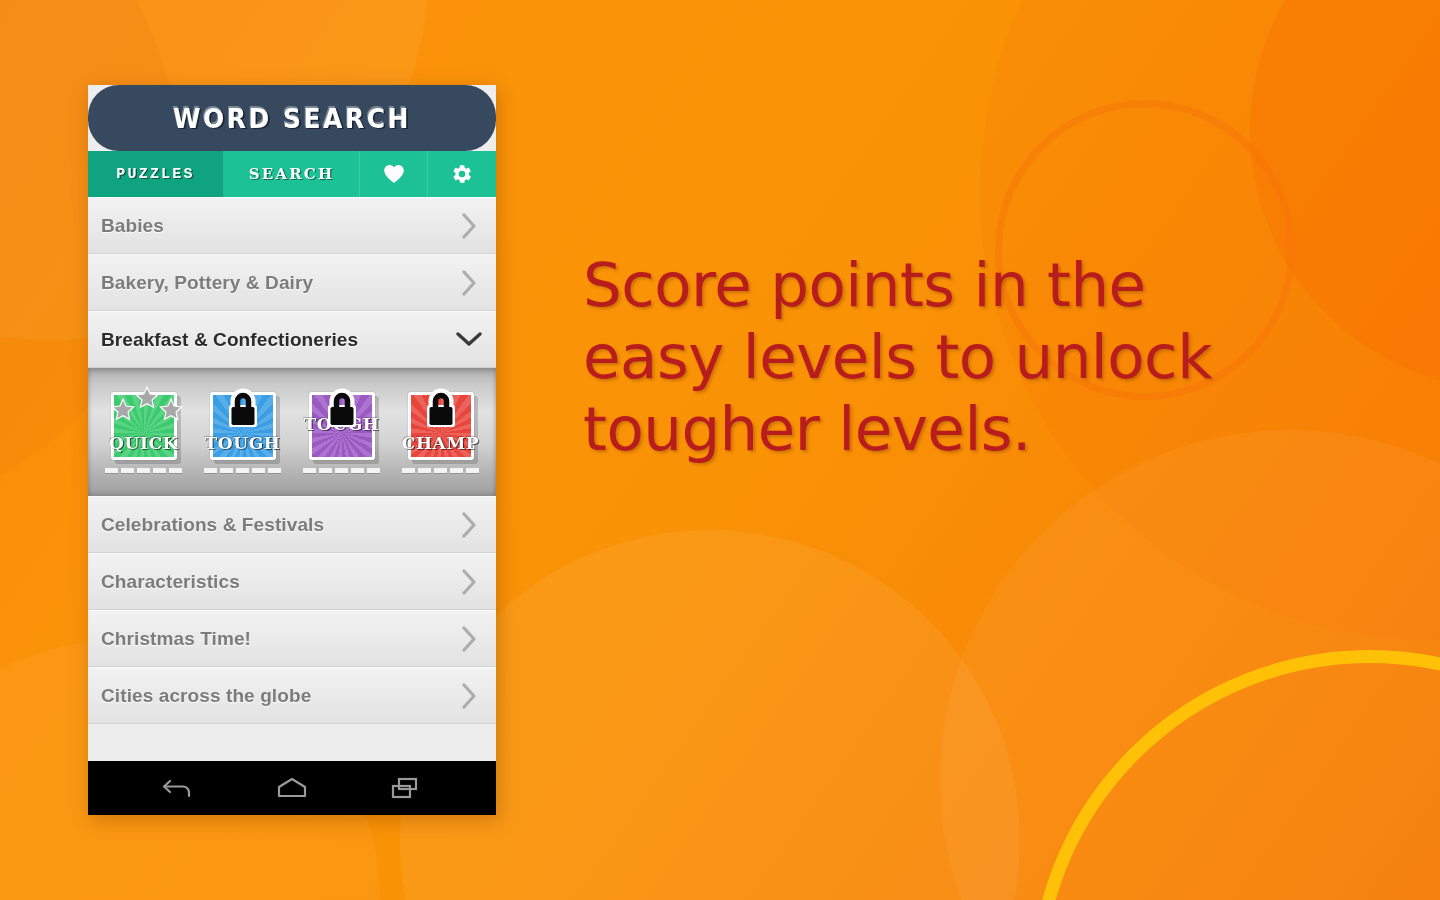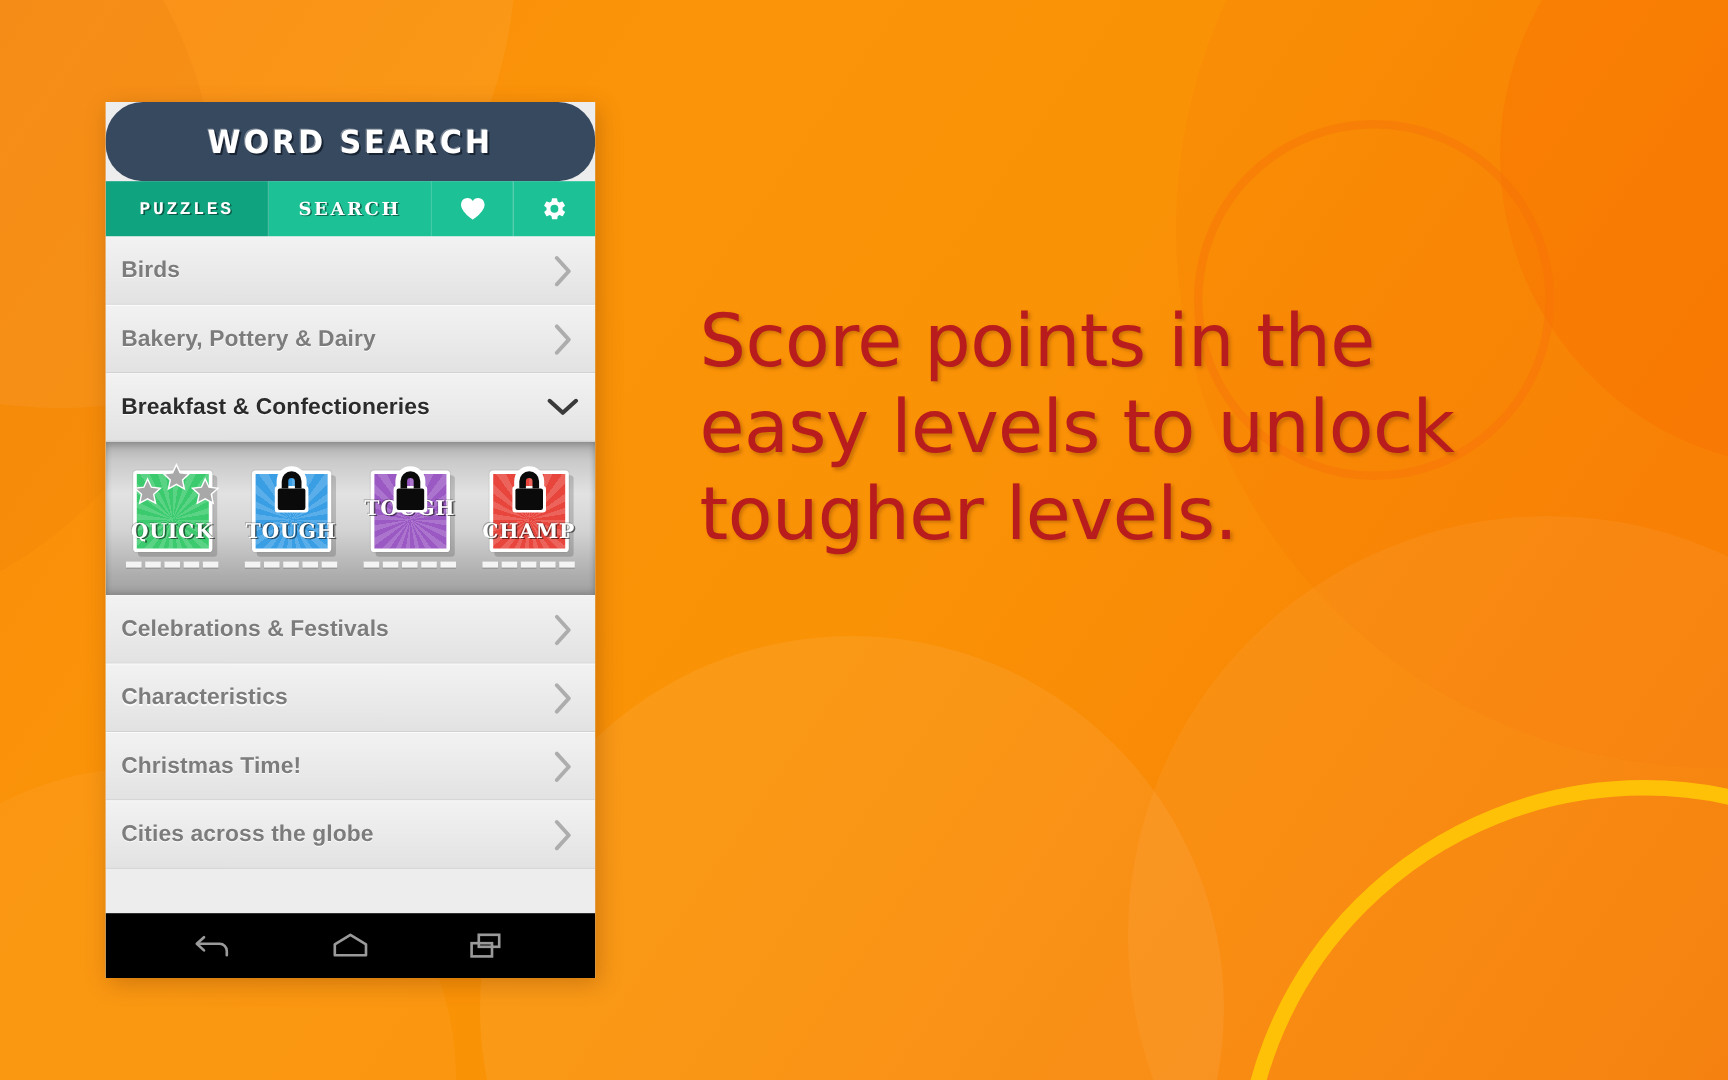--- a/index.html
+++ b/index.html
@@ -189,21 +189,21 @@
         <svg width="22" height="22" viewBox="0 0 24 24">
             <path fill="#fff" d="M19.4 13a7.8 7.8 0 0 0 .1-1 7.8 7.8 0 0 0-.1-1l2-1.6a.5.5 0 0 0 .1-.6l-1.9-3.3a.5.5 0 0 0-.6-.2l-2.4 1a7.3 7.3 0 0 0-1.7-1l-.4-2.5a.5.5 0 0 0-.5-.4h-3.8a.5.5 0 0 0-.5.4l-.4 2.5a7.3 7.3 0 0 0-1.7 1l-2.4-1a.5.5 0 0 0-.6.2L2.8 8.8a.5.5 0 0 0 .1.6L4.9 11a8 8 0 0 0 0 2l-2 1.6a.5.5 0 0 0-.1.6l1.9 3.3a.5.5 0 0 0 .6.2l2.4-1a7.3 7.3 0 0 0 1.7 1l.4 2.5a.5.5 0 0 0 .5.4h3.8a.5.5 0 0 0 .5-.4l.4-2.5a7.3 7.3 0 0 0 1.7-1l2.4 1a.5.5 0 0 0 .6-.2l1.9-3.3a.5.5 0 0 0-.1-.6zM12 15.6A3.6 3.6 0 1 1 15.6 12 3.6 3.6 0 0 1 12 15.6z"></path>
           </svg>
       </span>
     </div>
   </div>
 
   <div id="list">
 
     <div class="row">
-      <span class="row-label">Birds</span>
+      <span class="row-label">Babies</span>
       <span class="chev">
         <svg width="17" height="26" viewBox="0 0 17 26">
             <path d="M3 2 L13 13 L3 24" stroke="#ADADAD" stroke-width="3.2" fill="none" stroke-linecap="round" stroke-linejoin="round"></path>
           </svg>
       </span>
     </div>
 
     <div class="row">
       <span class="row-label">Bakery, Pottery &amp; Dairy</span>
       <span class="chev">

